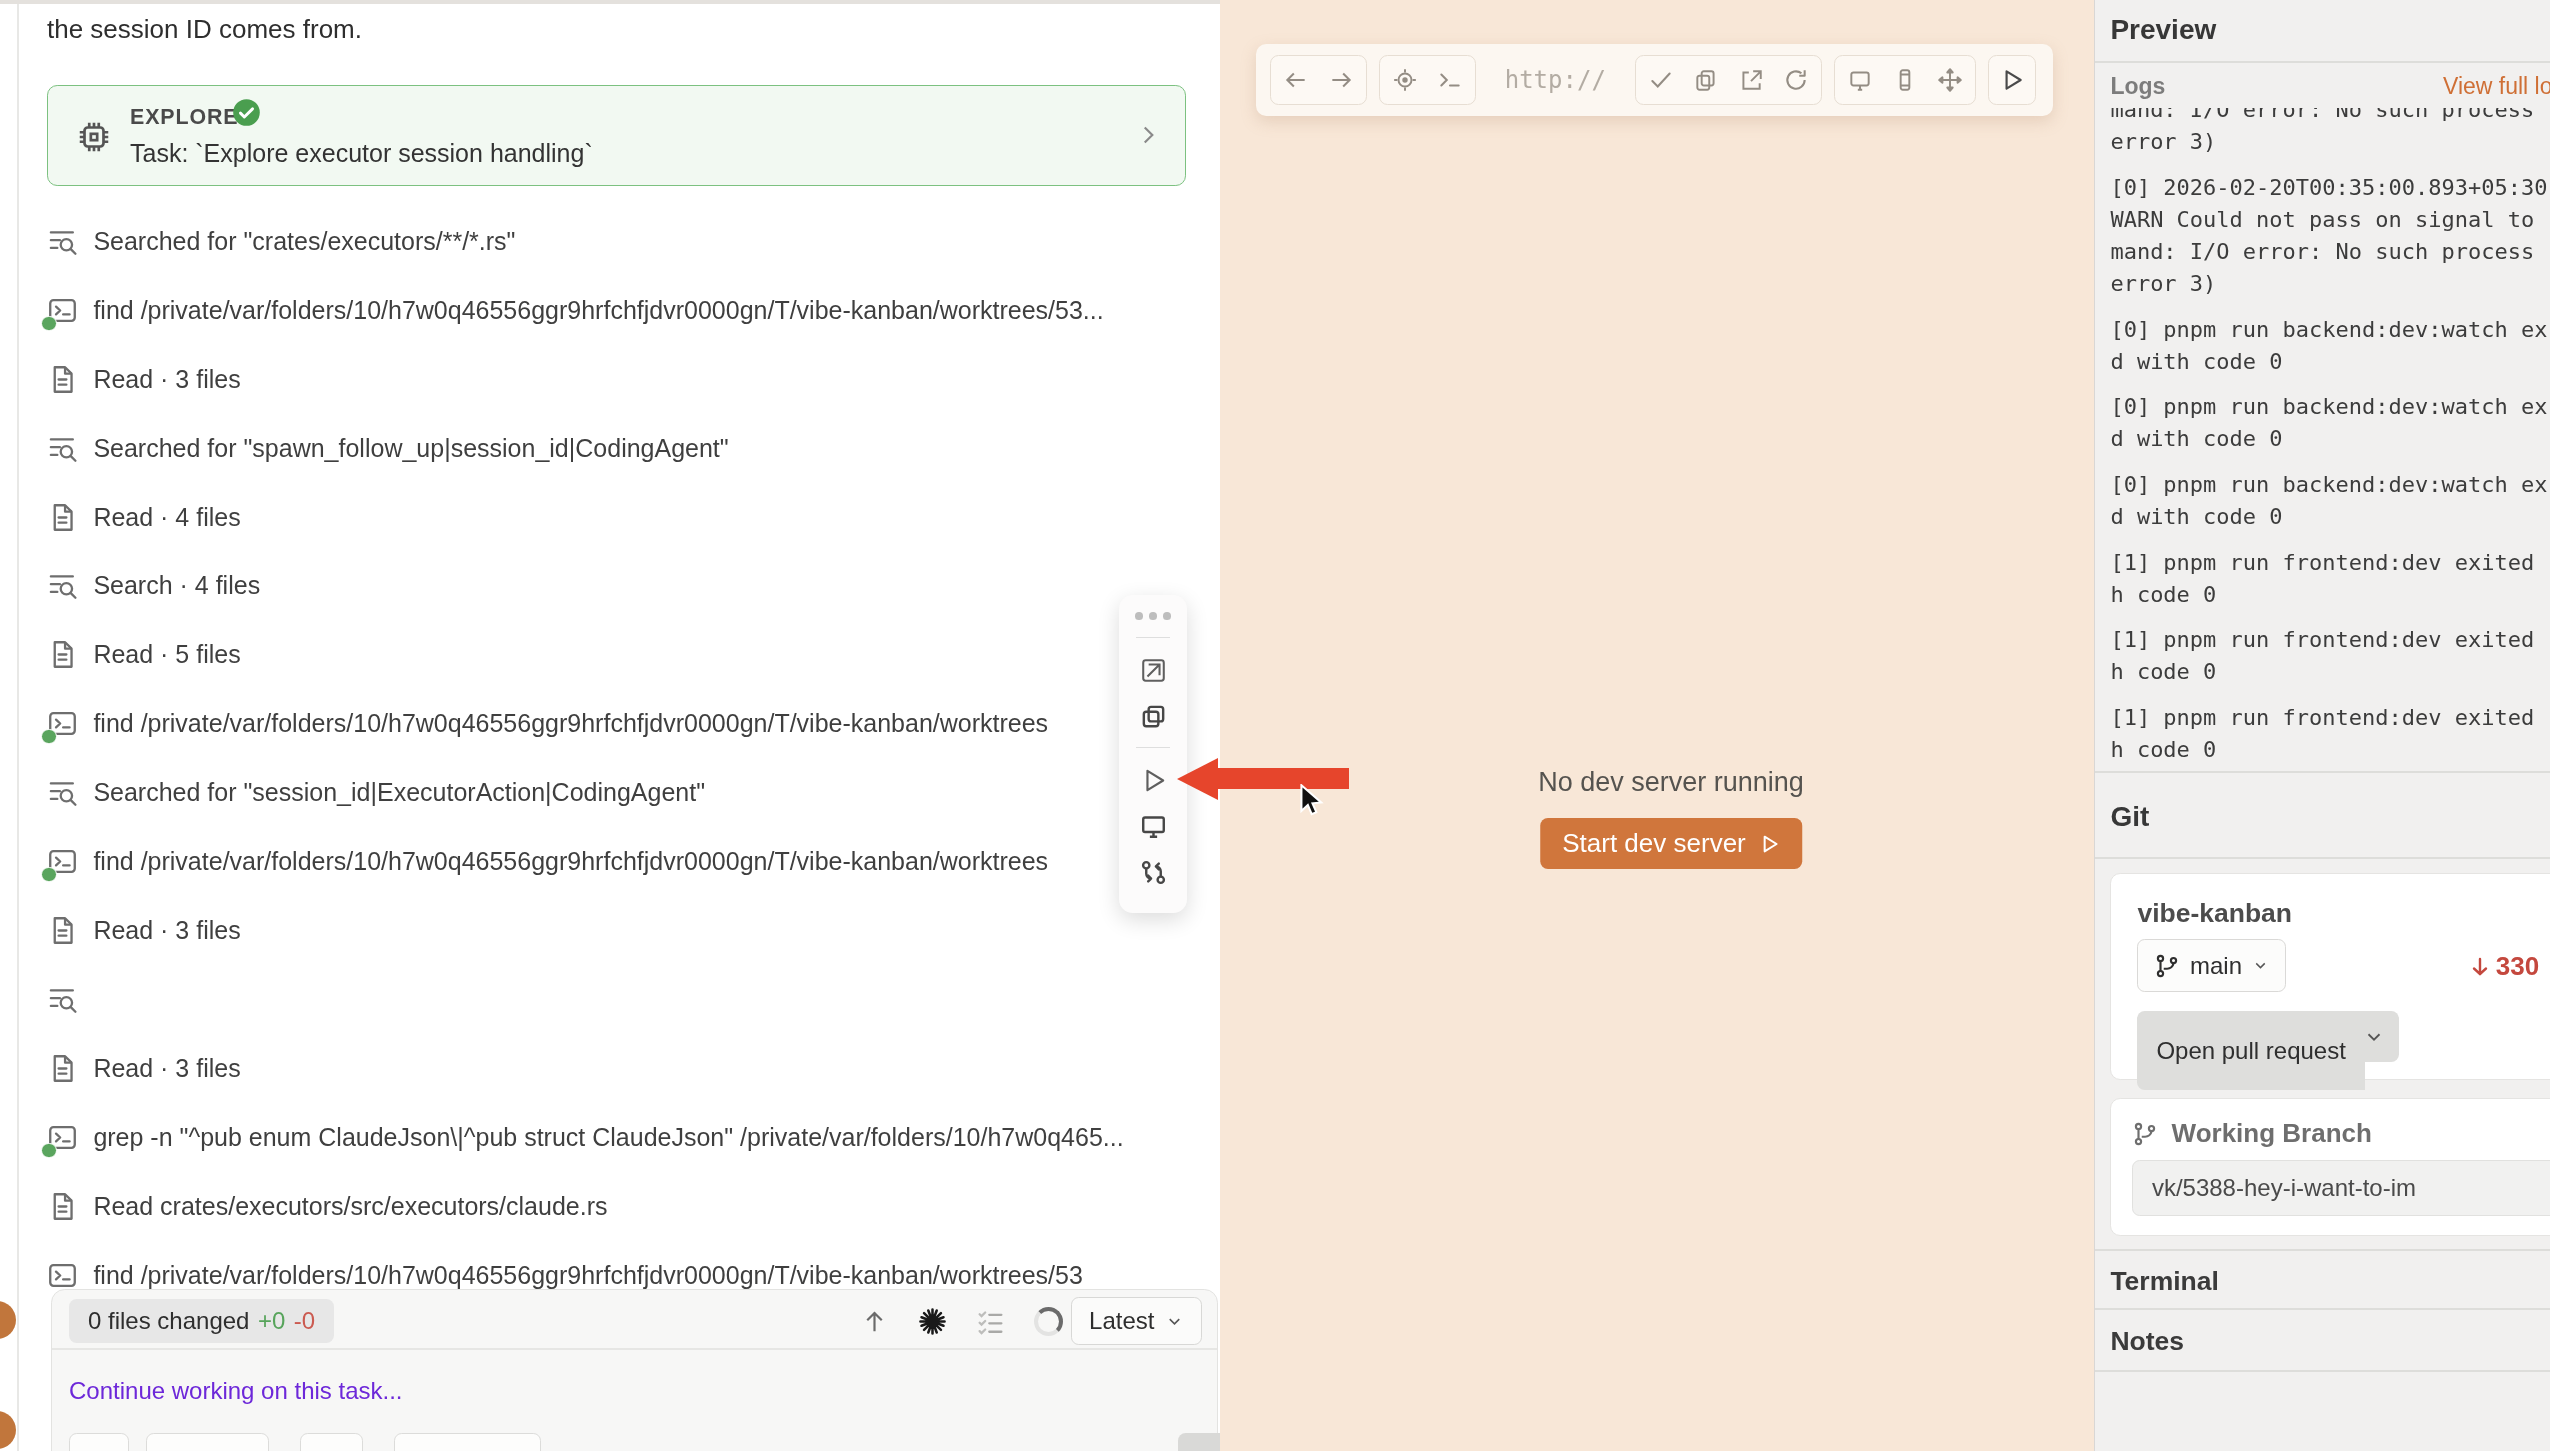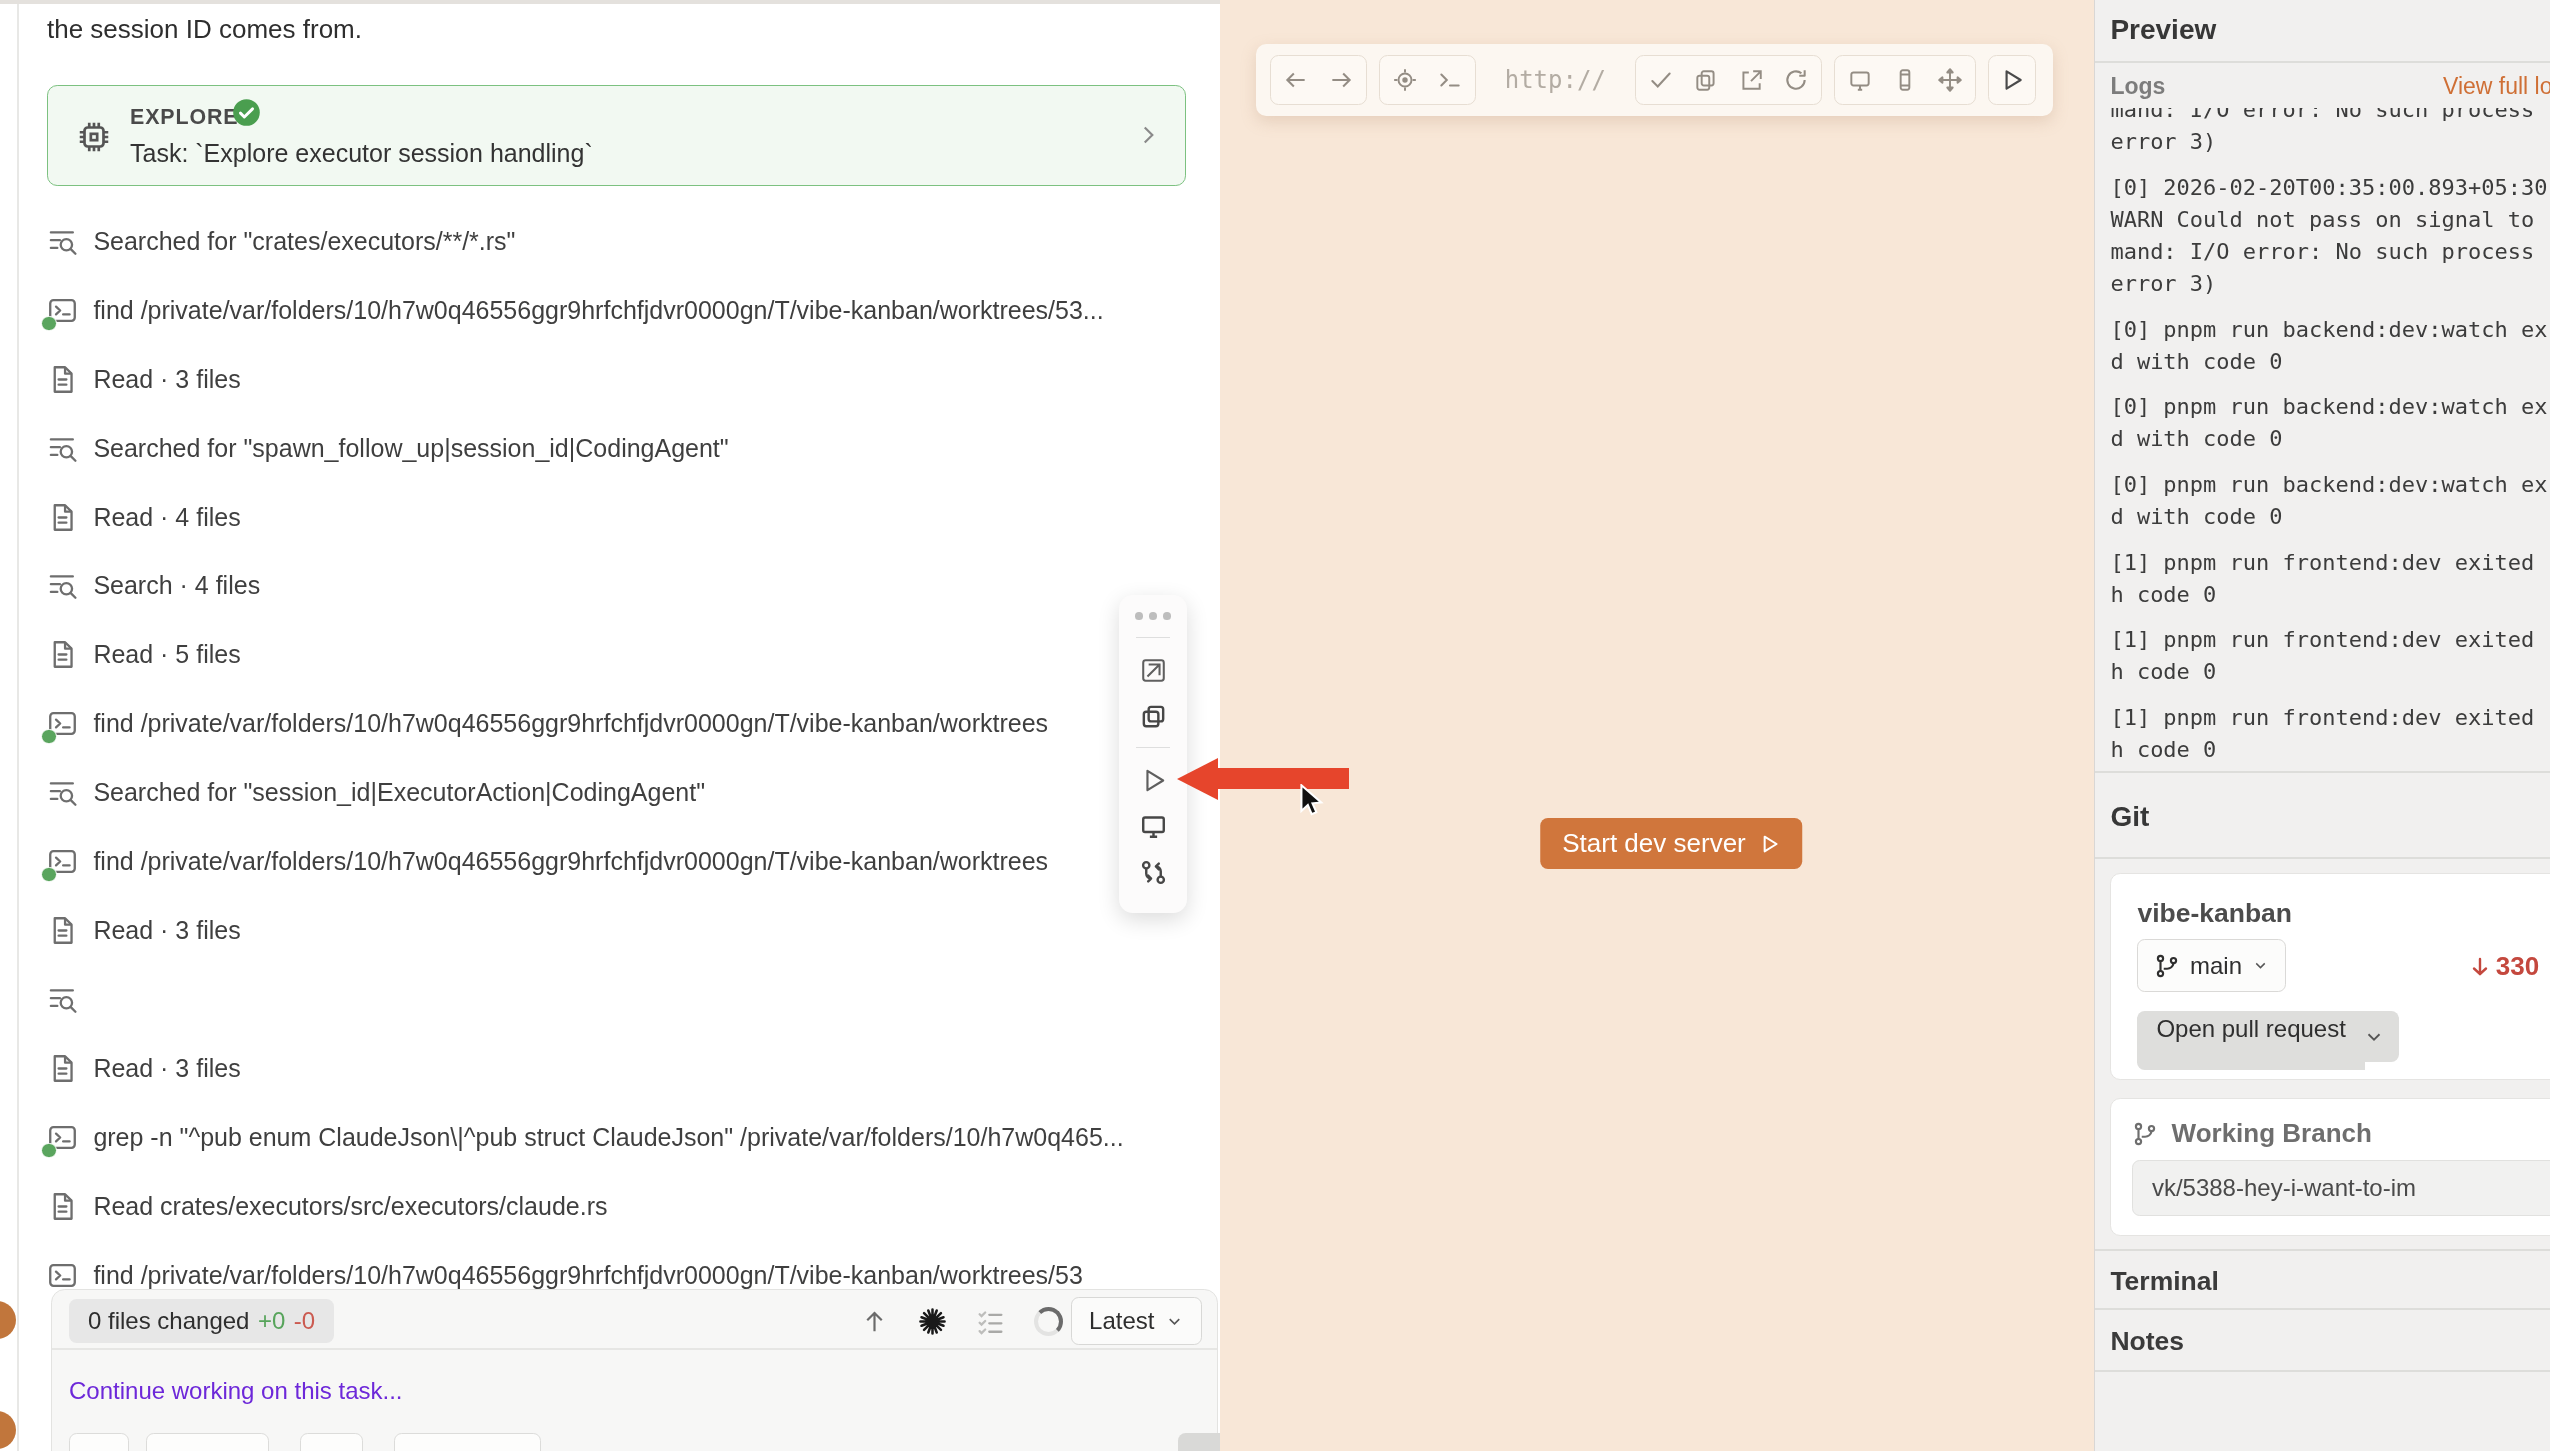--- a/index.html
+++ b/index.html
@@ -72,21 +72,21 @@
   .logs-box{position:absolute;left:15.4px;top:108px;width:441px;height:656px;overflow:hidden;
     font-family:"DejaVu Sans Mono",monospace;font-size:22px;line-height:32px;color:#3c3c3c;white-space:nowrap;}
   .log-gap{height:13.7px;}
   .git-title{position:absolute;left:15.4px;top:801px;font-size:28px;font-weight:bold;color:#373737;}
   .git-card{position:absolute;left:15.4px;top:873px;width:478px;background:#fff;border:1.7px solid #e5e4e2;border-radius:10.2px;box-sizing:border-box;}
   .repo-name{position:absolute;left:26px;top:24px;font-size:26.5px;font-weight:bold;color:#4c4c4c;}
   .branch-btn{position:absolute;left:26px;top:65px;height:53px;border:1.7px solid #dad9d7;border-radius:7.7px;background:#fcfcfb;
     display:flex;align-items:center;gap:10.2px;padding:0 15.4px;font-size:24px;color:#2f2f2f;box-sizing:border-box;}
   .behind{position:absolute;left:357px;top:77px;display:flex;align-items:center;gap:3.4px;color:#c4483e;font-size:26px;font-weight:bold;}
   .pr-btn{position:absolute;left:26px;top:137px;height:51px;background:#dededc;border-radius:7.7px 0 0 7.7px;
-    display:flex;padding:4px 19px;font-size:24px;color:#2f2f2f;}
+    display:flex;align-items:center;padding:14px 19px;font-size:24px;color:#2f2f2f;}
   .pr-caret{position:absolute;left:236px;top:137px;width:50px;height:51px;background:#dededc;border-radius:0 7.7px 7.7px 0;
     margin-left:1.7px;display:flex;align-items:center;justify-content:center;color:#555;}
   .wb-card{position:absolute;left:15.4px;top:1098px;width:478px;height:138px;background:#fff;border:1.7px solid #e5e4e2;border-radius:10.2px;box-sizing:border-box;}
   .wb-head{position:absolute;left:20.5px;top:19px;display:flex;align-items:center;gap:13.7px;font-size:26px;font-weight:bold;color:#6e6e6e;}
   .wb-field{position:absolute;left:20.5px;top:61px;width:478px;height:56px;background:#f1f1f0;border:1.7px solid #e1e1df;border-radius:7.7px;
     display:flex;align-items:center;padding:0 19px;font-size:24px;color:#4a4a4a;box-sizing:border-box;}
   .section-head{position:absolute;left:15.4px;font-size:26.5px;font-weight:bold;color:#3b3b3b;}
   .micon{width:26px;height:26px;flex:none;}
   svg{display:block;}
 </style>
@@ -404,20 +404,21 @@
       </div>
       <div class="bt-group play-big" style="margin-left:12px;padding:0 10.2px">
         <span class="bt-icon">
           <svg viewBox="0 0 24 24" width="26" height="26" fill="none" stroke="currentColor" stroke-width="2" stroke-linejoin="round">
               <path d="M7 4l13 8-13 8z"></path>
             </svg>
           </span>
       </div>
     </div>
 
+    <div class="empty-state">No dev server running</div>
     <div class="start-btn">
       <span>Start dev server</span>
       <svg viewBox="0 0 24 24" width="22" height="22" fill="none" stroke="#fff" stroke-width="2.2" stroke-linejoin="round">
           <path d="M7 4l13 8-13 8z"></path>
         </svg>
     </div>
   </div>
 
   <div class="palette">
     <div class="dots">

